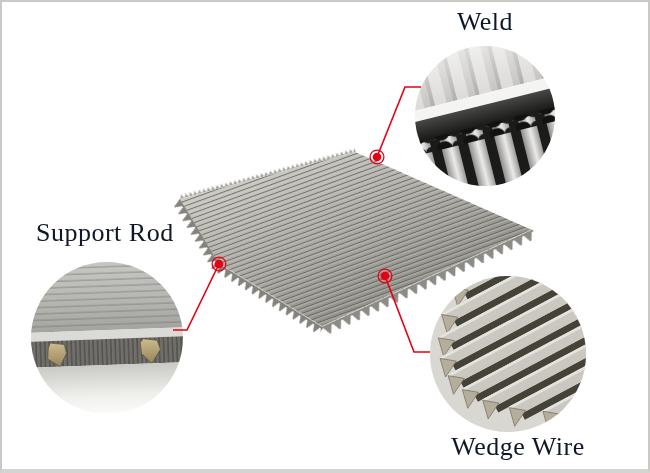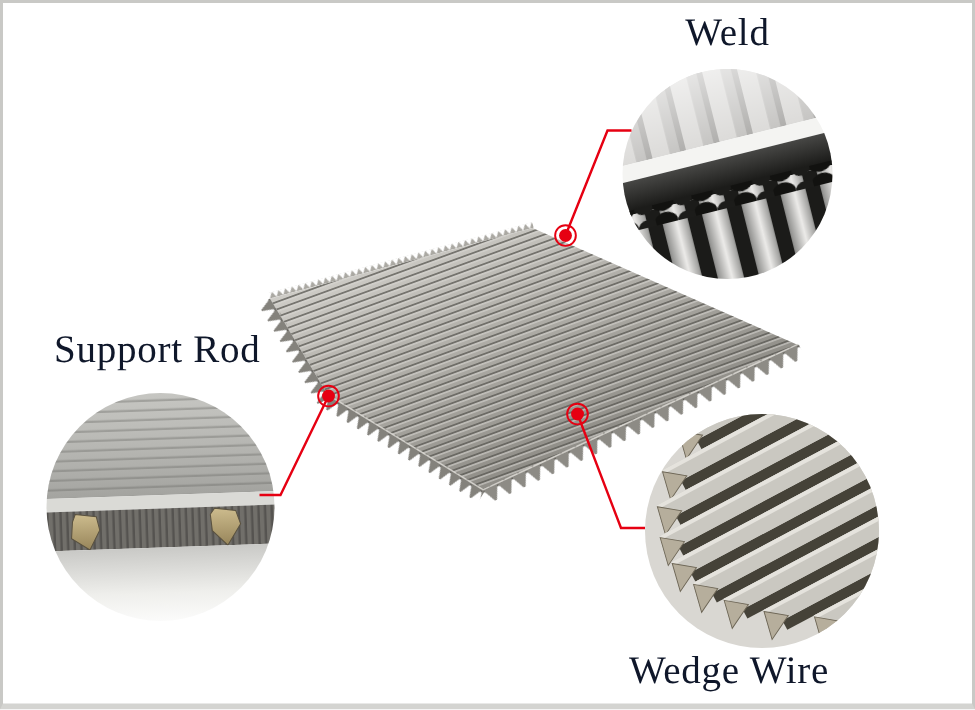--- a/index.html
+++ b/index.html
@@ -18,21 +18,21 @@
     position:absolute;
     font-family:"Liberation Serif", serif;
     font-size:26px;
     color:#0f172a;
     letter-spacing:.5px;
     white-space:nowrap;
     line-height:1.15;
   }
   .lbl-weld{left:413px;top:5px;width:140px;text-align:center;}
   .lbl-support{left:34px;top:216px;}
-  .lbl-wedge{left:404px;top:430px;width:160px;text-align:center;}
+  .lbl-wedge{left:436px;top:430px;width:160px;text-align:center;}
 </style>
 </head>
 <body>
 
 <div class="frame">
 
   <svg width="650" height="473" viewBox="0 0 650 473">
     <defs>
 
       <linearGradient id="panelGrad" gradientUnits="userSpaceOnUse" x1="260" y1="140" x2="340" y2="330">

